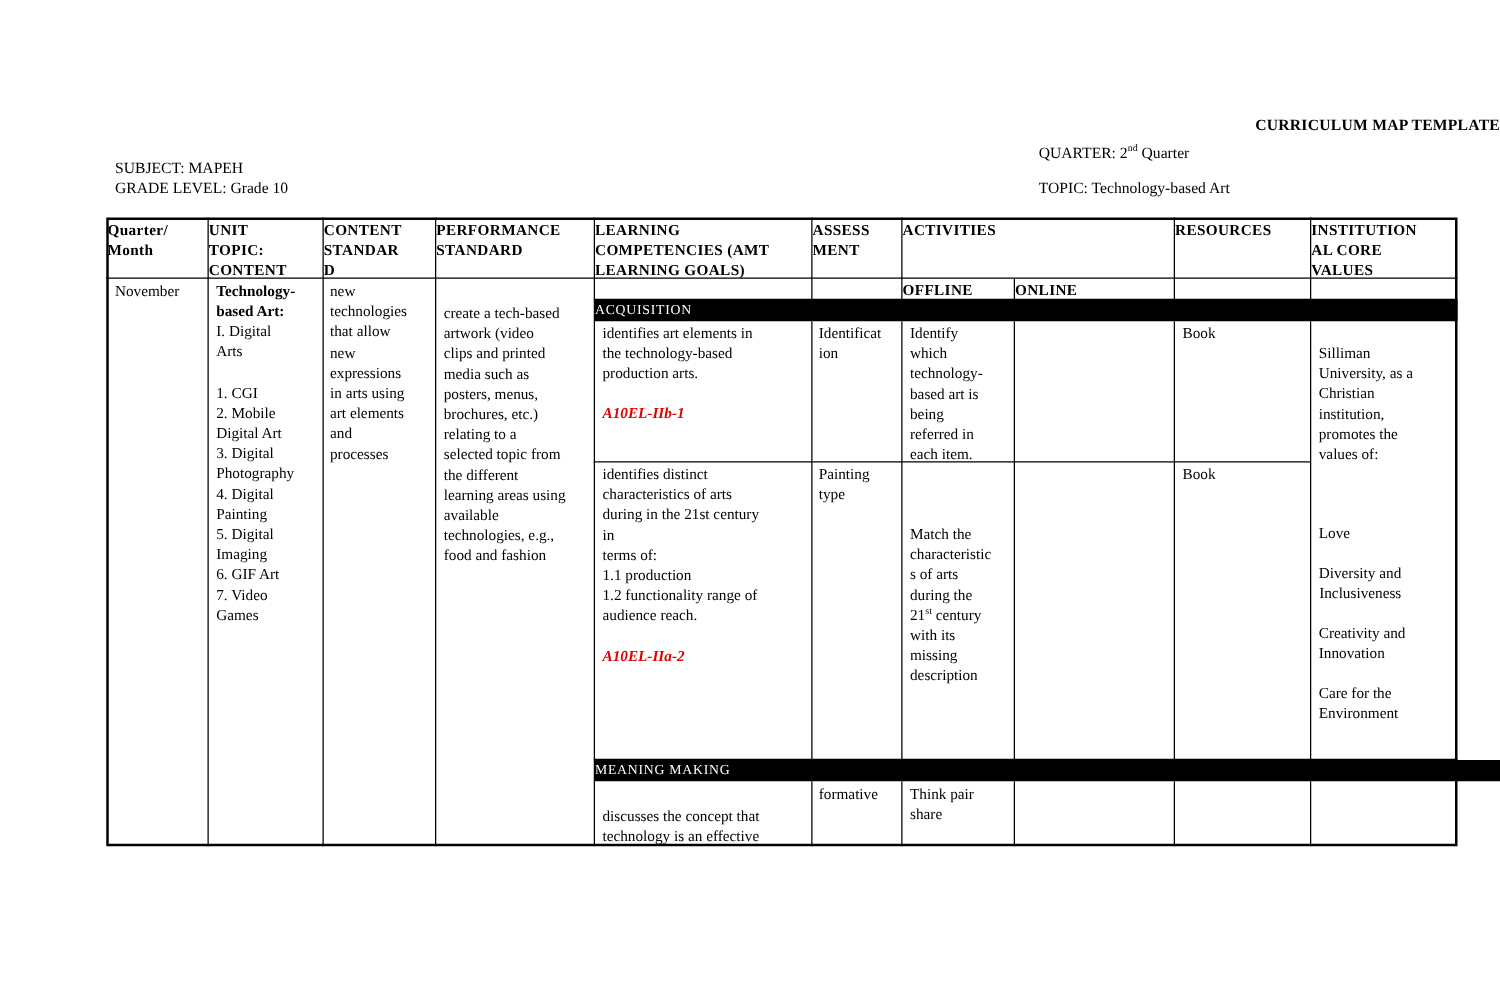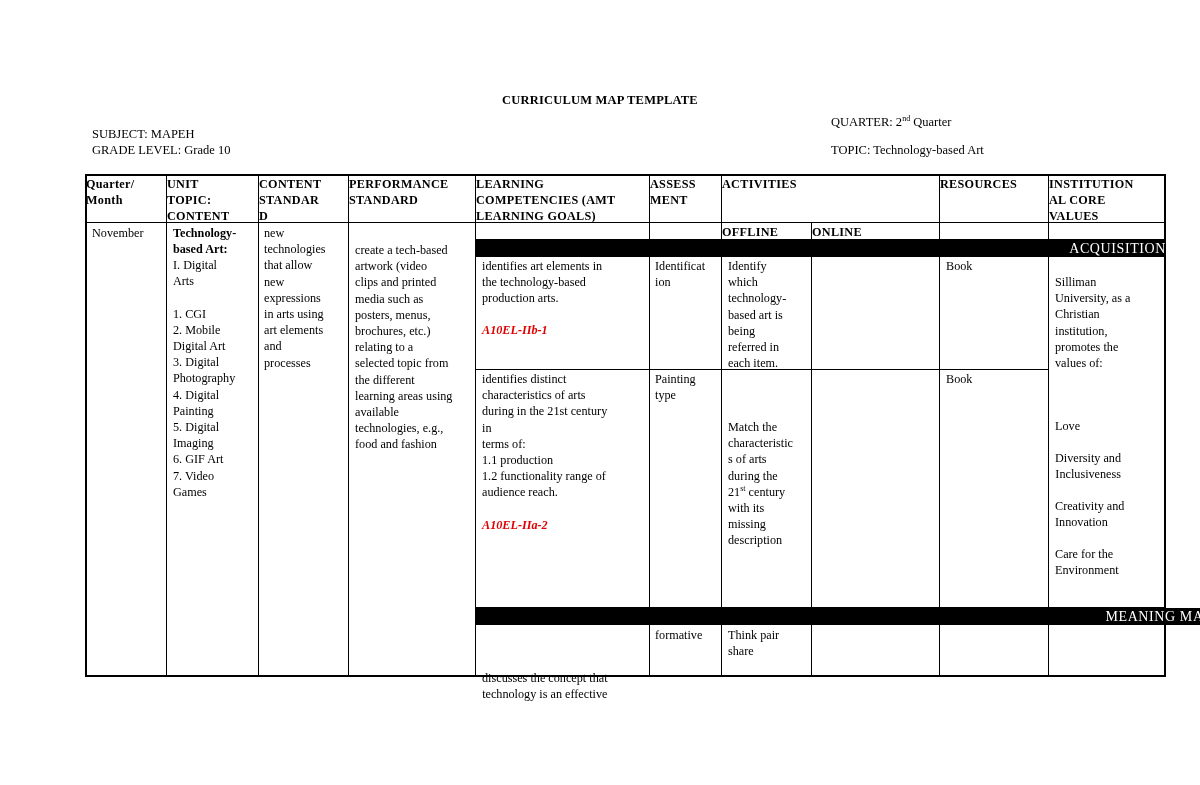--- a/index.html
+++ b/index.html
@@ -1,27 +1,27 @@
 <!DOCTYPE html>
 <html><head>
 <meta charset="utf-8">
 <style>
   html, body { margin:0; padding:0; background:#ffffff; }
   body { width:1200px; height:785px; position:relative; overflow:hidden;
          font-family:"Liberation Serif", "DejaVu Serif", serif; color:#000; }
   .t { position:absolute; font-size:12.2px; line-height:16.2px; white-space:pre-line; }
-  .title { position:absolute; left:0; width:1200px; top:93px; text-align:center;
+  .title { position:absolute; left:0; width:1200px; top:93px; text-align:right;
            font-weight:bold; font-size:12.5px; letter-spacing:0.2px; }
   .meta { position:absolute; font-size:12.5px; line-height:16px; }
   .vl { position:absolute; width:0; border-left:1.5px solid #000; }
   .hl { position:absolute; height:0; border-top:1.5px solid #000; }
   .outer { position:absolute; left:85px; top:174px; width:1081px; height:503px;
            border:2px solid #000; box-sizing:border-box; }
-  .bar { position:absolute; background:#000; color:#fff; font-size:14px;
-         letter-spacing:0.6px; text-align:right; line-height:17px; }
+  .bar { position:absolute; background:#000; color:#fff; font-size:11px;
+         letter-spacing:0.6px; text-align:left; line-height:17px; }
   .hd { position:absolute; font-weight:bold; font-size:12.2px; line-height:16.2px;
         letter-spacing:0.3px; white-space:pre-line; }
   .code { color:#e00000; font-weight:bold; font-style:italic; }
   .b { font-weight:bold; }
   sup { font-size:8px; line-height:0; }
 </style>
 </head>
 <body>
 
 <div class="title">CURRICULUM MAP TEMPLATE</div>
@@ -170,17 +170,17 @@
 promotes the
 values of:</div>
 <div class="t" style="left:1055px; top:418px;">Love</div>
 <div class="t" style="left:1055px; top:450px;text-align:right;">Diversity and
 Inclusiveness</div>
 <div class="t" style="left:1055px; top:498px;">Creativity and
 Innovation</div>
 <div class="t" style="left:1055px; top:546px;">Care for the
 Environment</div>
 
-<div class="t" style="left:482px; top:670px;text-align:center;">discusses the concept that
+<div class="t" style="left:482px; top:645px;">discusses the concept that
 technology is an effective</div>
 <div class="t" style="left:655px; top:627px;">formative</div>
 <div class="t" style="left:728px; top:627px;">Think pair
 share</div>
 
 </body></html>

